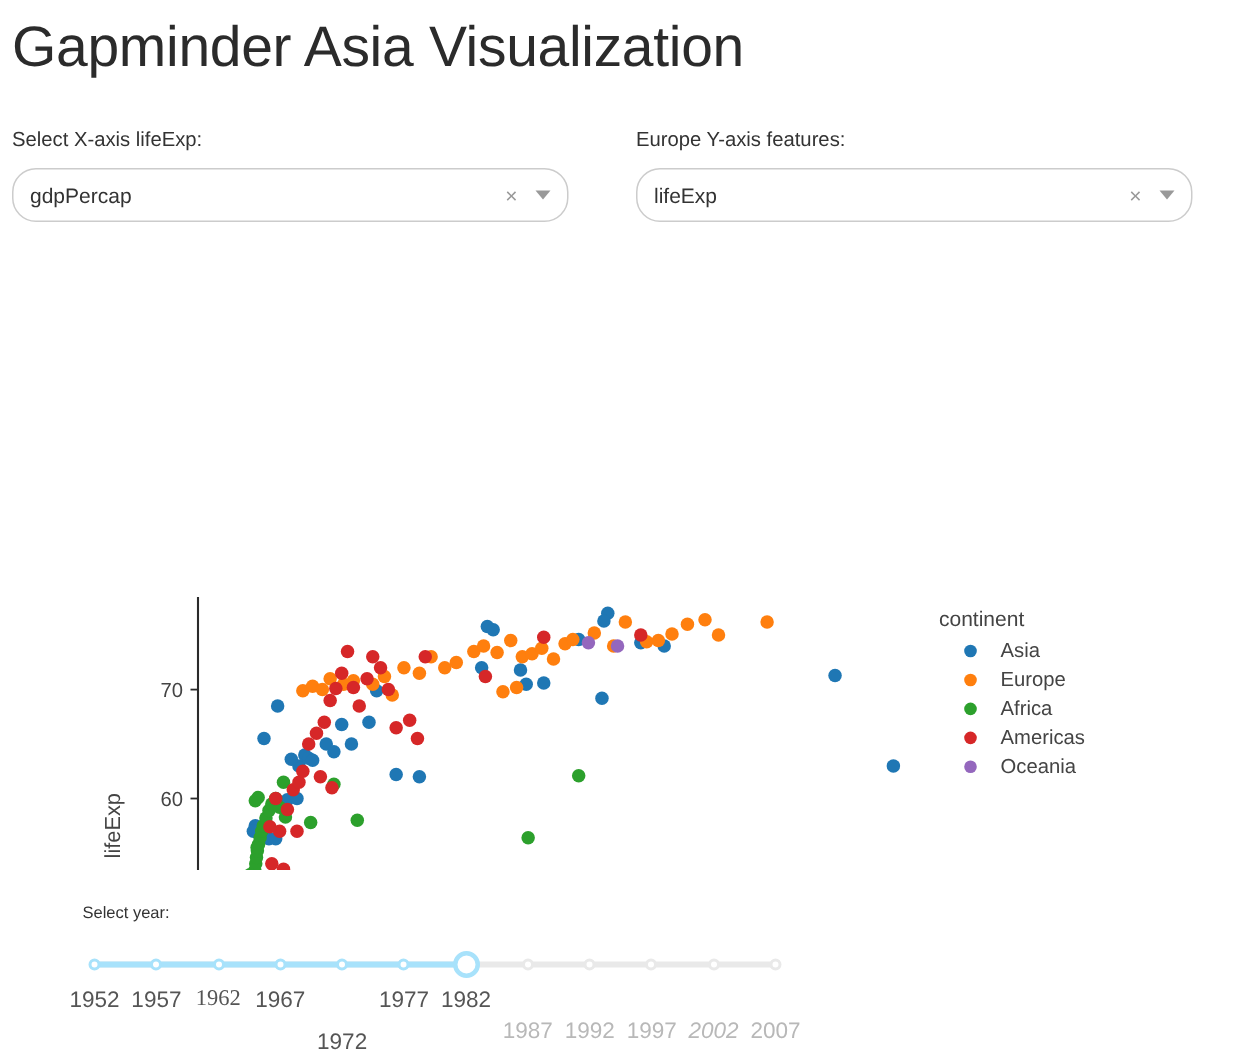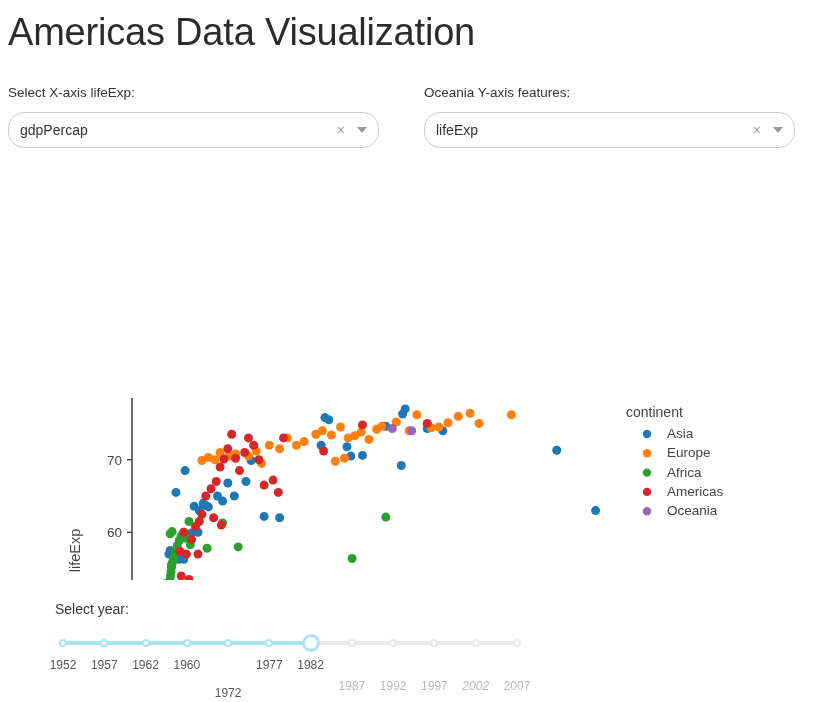--- a/index.html
+++ b/index.html
@@ -95,21 +95,21 @@
     left: 0px;
     top: 190px;
     width: 800px;
     height: 390px;
   }
   #plot svg { display: block; }
 
   
   .slider-block { position: absolute; left: 55px; top: 600px; width: 470px; }
   .slider-label {
-    font-size: 14px;
+    font-size: 11px;
     color: #333333;
     line-height: 18px;
     margin-bottom: 18px;
     display: block;
   }
   .slider-rail-wrap {
     position: relative;
     height: 14px;
     margin: 0 8px;
   }
@@ -155,47 +155,47 @@
   }
   .slider-marks {
     position: relative;
     height: 20px;
     margin: 8px 8px 0 8px;
   }
   .slider-mark {
     position: absolute;
     top: 0;
     transform: translateX(-50%);
-    font-size: 12px;
+    font-size: 15px;
     color: #555555;
     white-space: nowrap;
     cursor: pointer;
     text-align: center;
   }
   .slider-mark.off { color: #b8b8b8; margin-top: 21px; }
 </style>
 </head>
 <body>
 
 <div id="app">
 
-  <h1 class="page-title">Americas Data Visualization</h1>
+  <h1 class="page-title">Gapminder Asia Visualization</h1>
 
   <div class="selector x-sel">
     <span class="selector-label">Select X-axis lifeExp:</span>
     <div class="dropdown">
       <span class="dropdown-value">gdpPercap</span>
       <span class="dd-clear">×</span>
       <span class="dd-sep"></span>
       <span class="dd-arrow"></span>
     </div>
   </div>
 
   <div class="selector y-sel">
-    <span class="selector-label">Oceania Y-axis features:</span>
+    <span class="selector-label">Europe Y-axis features:</span>
     <div class="dropdown">
       <span class="dropdown-value">lifeExp</span>
       <span class="dd-clear">×</span>
       <span class="dd-sep"></span>
       <span class="dd-arrow"></span>
     </div>
   </div>
 
   <div id="plot">
       <svg width="800" height="390" viewBox="0 0 800 390">
@@ -438,22 +438,22 @@
           <div class="slider-dot" style="left: 63.6364%;"></div>
           <div class="slider-dot" style="left: 72.7273%;"></div>
           <div class="slider-dot" style="left: 81.8182%;"></div>
           <div class="slider-dot" style="left: 90.9091%;"></div>
           <div class="slider-dot" style="left: 100%;"></div>
         </div>
     </div>
     <div class="slider-marks" id="slider-marks">
         <div class="slider-mark" style="left: 0%;">1952</div>
         <div class="slider-mark" style="left: 9.09091%;">1957</div>
-        <div class="slider-mark" style="left: 18.1818%;">1962</div>
-        <div class="slider-mark" style="left: 27.2727%;">1960</div>
+        <div class="slider-mark" style="left: 18.1818%; font-family: Liberation Serif, serif;">1962</div>
+        <div class="slider-mark" style="left: 27.2727%;">1967</div>
         <div class="slider-mark" style="left: 36.3636%; margin-top: 28px;">1972</div>
         <div class="slider-mark" style="left: 45.4545%;">1977</div>
         <div class="slider-mark" style="left: 54.5455%;">1982</div>
         <div class="slider-mark off" style="left: 63.6364%;">1987</div>
         <div class="slider-mark off" style="left: 72.7273%;">1992</div>
         <div class="slider-mark off" style="left: 81.8182%;">1997</div>
         <div class="slider-mark off" style="left: 90.9091%; font-style: italic;">2002</div>
         <div class="slider-mark off" style="left: 100%;">2007</div>
       </div>
   </div>

